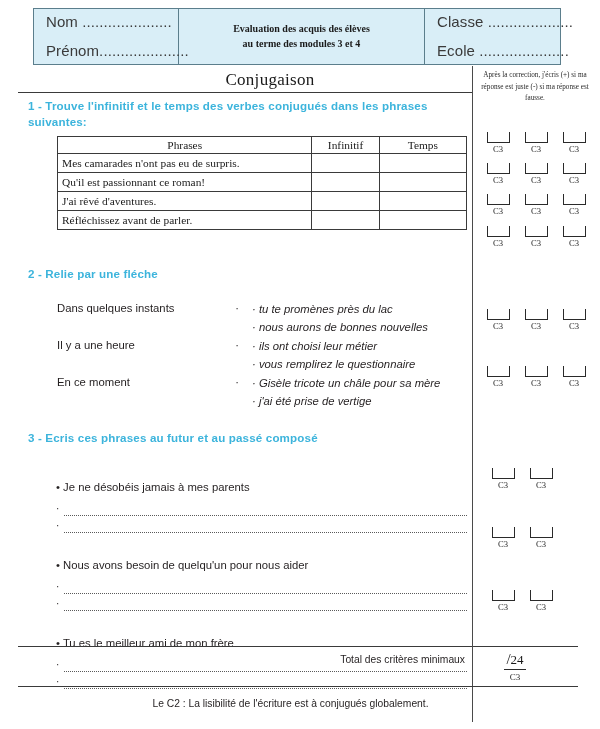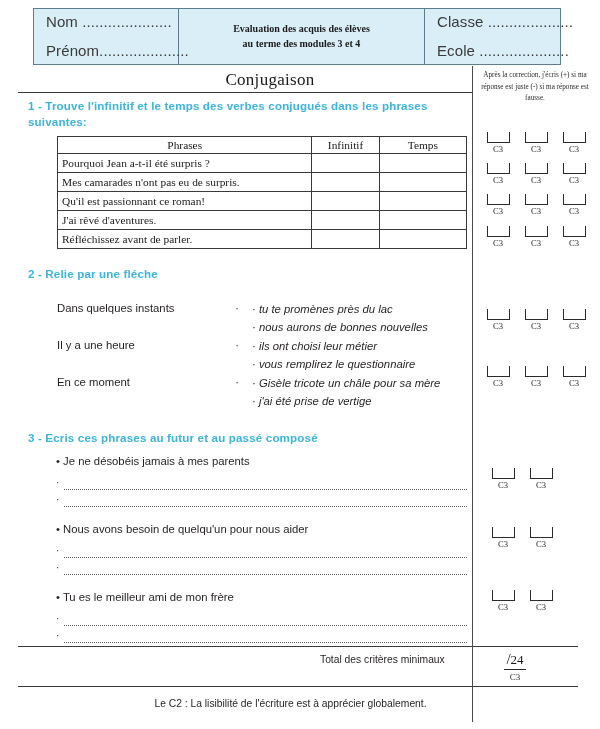--- a/index.html
+++ b/index.html
@@ -196,20 +196,21 @@
     top: 455px;
     width: 415px;
     font-size: 11.3px;
     color: #231f20;
   }
   .write-group { margin-bottom: 16px; }
   .write-prompt {
     white-space: nowrap;
     margin-bottom: 6px;
     padding-left: 4px;
+    margin-top: 26px;
   }
   .write-line {
     display: flex;
     align-items: flex-end;
     height: 17px;
     padding-left: 4px;
   }
   .write-line .bullet {
     font-size: 10px;
     margin-right: 5px;
@@ -255,21 +256,21 @@
     top: 646px;
     width: 560px;
     height: 0;
     border-top: 1.3px solid #3a3a3a;
   }
   .total-label {
     position: absolute;
     left: 320px;
     top: 654px;
     width: 145px;
-    text-align: left;
+    text-align: right;
     font-size: 10.3px;
     color: #231f20;
   }
   .total-score {
     position: absolute;
     left: 492px;
     top: 650px;
     text-align: center;
     width: 46px;
   }
@@ -347,25 +348,20 @@
   <table class="phr-table">
     <thead>
       <tr>
         <th class="col-phrase">Phrases</th>
         <th class="col-inf">Infinitif</th>
         <th class="col-temps">Temps</th>
       </tr>
     </thead>
     <tbody>
       <tr>
-        <td class="phrase">Pourquoi Jean a-t-il été surpris ?</td>
-        <td></td>
-        <td></td>
-      </tr>
-      <tr>
         <td class="phrase">Mes camarades n'ont pas eu de surpris.</td>
         <td></td>
         <td></td>
       </tr>
       <tr>
         <td class="phrase">Qu'il est passionnant ce roman!</td>
         <td></td>
         <td></td>
       </tr>
       <tr>
@@ -568,15 +564,15 @@
   <div class="rule-bottom"></div>
   <div class="footer-divider"></div>
 
   <div class="total-label">Total des critères minimaux</div>
   <div class="total-score">
     <div class="total-frac"><span class="slash">/</span><span>24</span></div>
     <div class="total-c3">C3</div>
   </div>
 
   <div class="rule-bottom2"></div>
-  <div class="c2-note">Le C2 : La lisibilité de l'écriture est à apprécier globalement.</div>
+  <div class="c2-note">Le C2 : La lisibilité de l'écriture est à conjugués globalement.</div>
 
 </div>
 
 </body></html>

